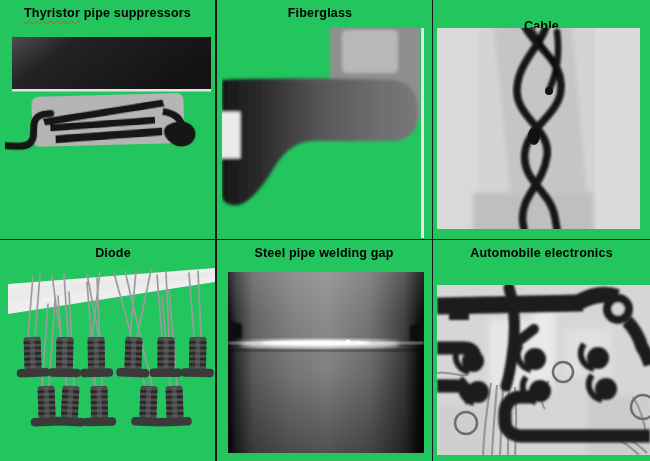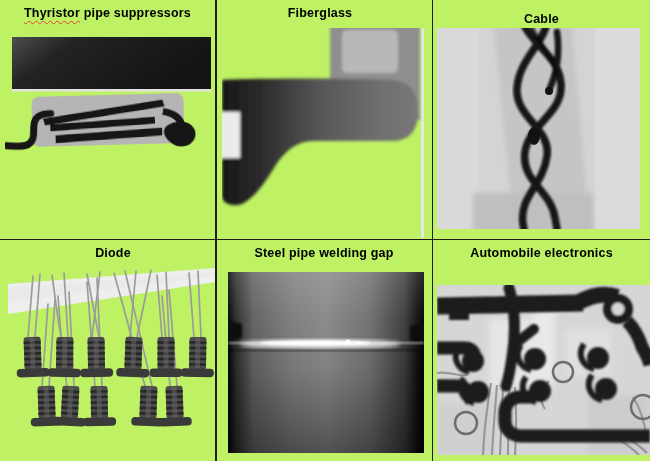--- a/index.html
+++ b/index.html
@@ -1,17 +1,17 @@
 <!DOCTYPE html>
 <html><head>
 <meta charset="utf-8">
 <style>
   html,body{margin:0;padding:0;background:#fff;}
   #canvas{
-    position:relative;width:650px;height:461px;background:#bef264;
+    position:relative;width:650px;height:461px;background:#22c55e;
     overflow:hidden;font-family:"Liberation Sans", sans-serif;
   }
   .vline{position:absolute;top:0;width:1.5px;height:461px;background:#1d1d1d;}
   .hline{position:absolute;left:0;width:650px;height:1.5px;background:#1d1d1d;}
   .cell-title{
     position:absolute;height:16px;display:flex;align-items:center;justify-content:center;
     font-size:12.5px;font-weight:700;color:#000;letter-spacing:.2px;white-space:pre;
   }
   .squiggle{
     text-decoration:underline;text-decoration-style:wavy;
@@ -24,21 +24,21 @@
 <body>
 
 <div id="canvas">
 
   <div class="vline" style="left:215px"></div>
   <div class="vline" style="left:431.5px"></div>
   <div class="hline" style="top:238.5px"></div>
 
   <div class="cell-title" style="left:0;top:5px;width:215px"><span class="squiggle">Thyristor</span><span> pipe suppressors</span></div>
   <div class="cell-title" style="left:212px;top:5px;width:216px"><span>Fiberglass</span></div>
-  <div class="cell-title" style="left:433px;top:11px;width:217px"><span>Cable</span></div>
+  <div class="cell-title" style="left:433px;top:18px;width:217px"><span>Cable</span></div>
 
   <div class="cell-title" style="left:0;top:245px;width:226px"><span>Diode</span></div>
   <div class="cell-title" style="left:216px;top:245px;width:216px"><span>Steel pipe welding gap</span></div>
   <div class="cell-title" style="left:433px;top:245px;width:217px"><span>Automobile electronics</span></div>
 
   <div class="xray" style="left:5px;top:35px;width:206px;height:125px">
     <svg width="206" height="125" viewBox="0 0 206 125">
       <defs>
         <linearGradient id="t-dark" x1="0" y1="0" x2="1" y2="0.35">
           <stop offset="0" stop-color="#4d4d4d"></stop>

